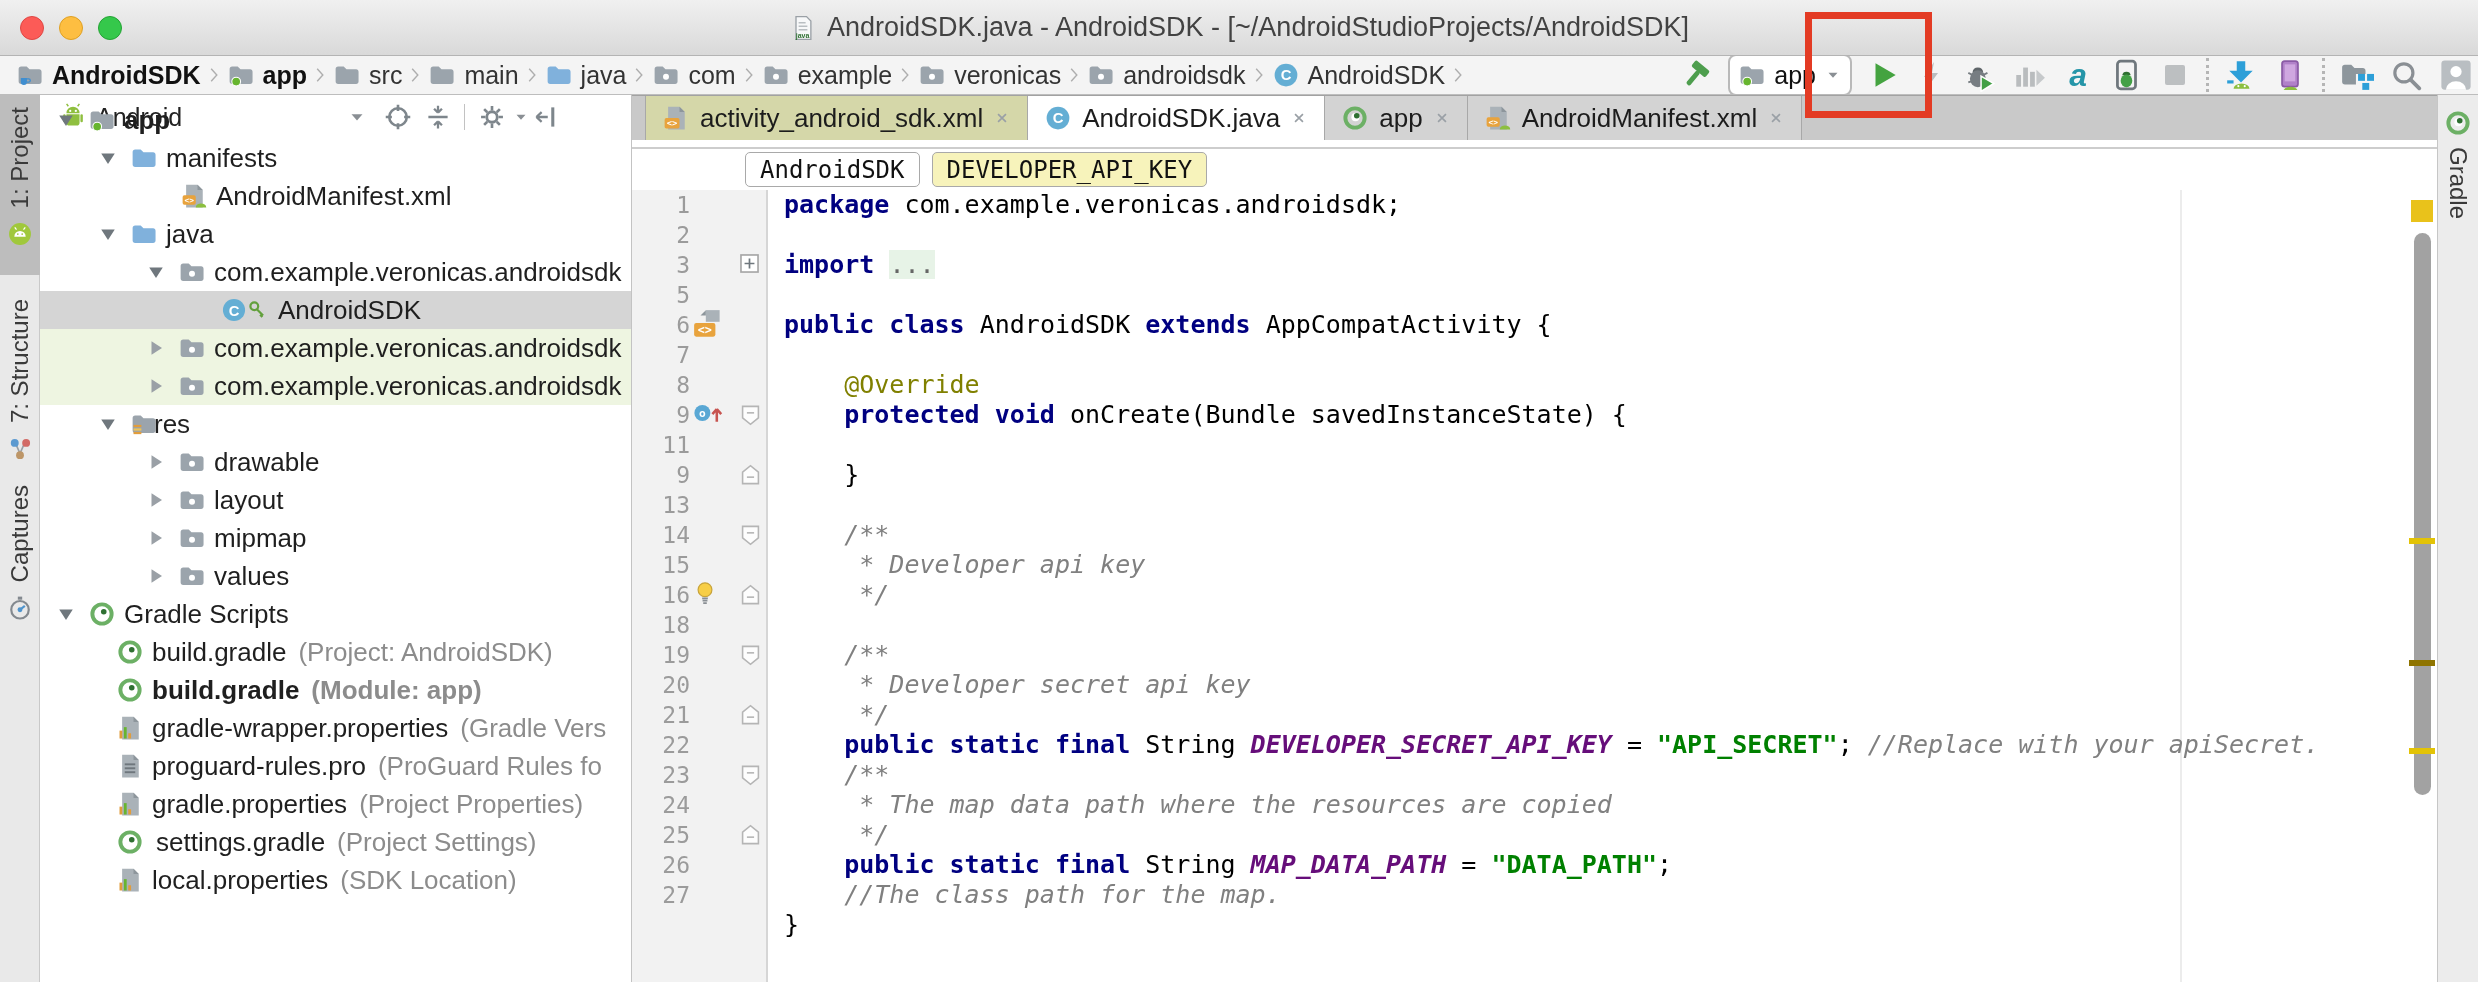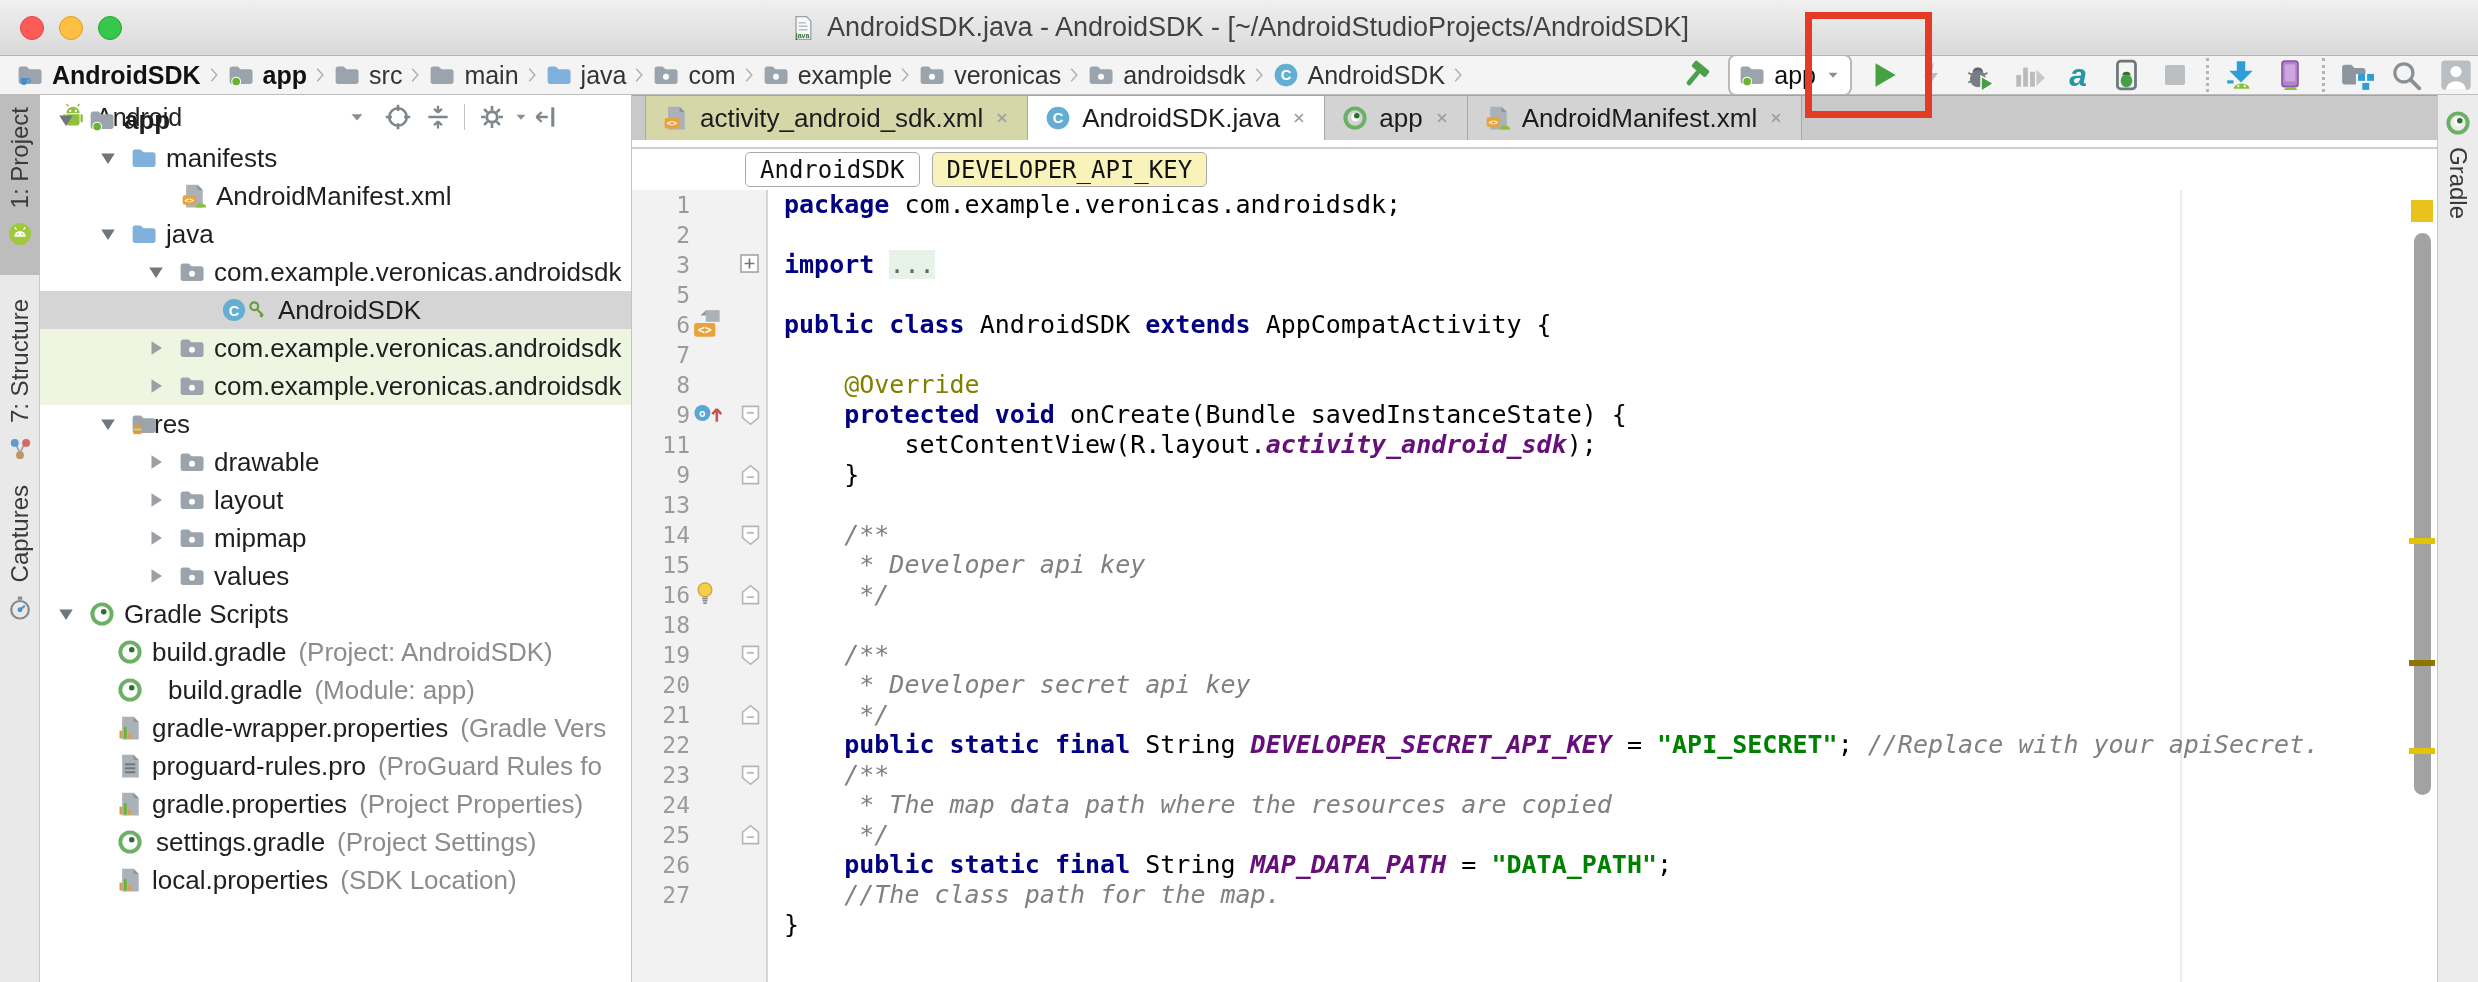--- a/index.html
+++ b/index.html
@@ -685,21 +685,21 @@
             <span class="tlabel" style="left: 112px;">build.gradle<span class="tnote">(Project: AndroidSDK)</span></span>
           </div>
           <div class="trow">
             <span class="ticon" style="display: inline-flex; left: 76px;">
               <svg width="28" height="28" viewBox="0 0 32 32" xmlns="http://www.w3.org/2000/svg">
                 <circle cx="16" cy="16" r="11" fill="none" stroke="#6cb065" stroke-width="4.5"></circle>
                 <circle cx="16.5" cy="15" r="4.6" fill="#fff"></circle>
                 <circle cx="18" cy="13.5" r="3.2" fill="#2f7032"></circle>
               </svg>
             </span>
-            <span class="tlabel" style="left: 128px;">build.gradle<span class="tnote">(Module: app)</span></span>
+            <span class="tlabel" style="left: 112px; font-weight: bold;">build.gradle<span class="tnote">(Module: app)</span></span>
           </div>
           <div class="trow">
             <span class="ticon" style="display: inline-flex; left: 76px;">
               <svg width="28" height="28" viewBox="0 0 32 32" xmlns="http://www.w3.org/2000/svg">
                 <path d="M7 3h13l6 6v20H7z" fill="#aab2b8"></path>
                 <path d="M20 3l6 6h-6z" fill="#8d969c"></path>
                 <rect x="4" y="19" width="3.2" height="9" fill="#e19d3c"></rect>
                 <rect x="9" y="15" width="3.2" height="13" fill="#67b52f"></rect>
                 <rect x="14" y="22" width="3.2" height="6" fill="#e19d3c"></rect>
               </svg>
@@ -837,21 +837,21 @@
             <div class="crow"><span class="lnum">7</span><span class="ctext"></span></div>
             <div class="crow"><span class="lnum">8</span><span class="ctext"><span class="an">    @Override</span></span></div>
             <div class="crow"><span class="lnum">9</span><span class="gic" style="display: inline-flex;"><svg width="32" height="26" viewBox="0 0 40 32" xmlns="http://www.w3.org/2000/svg">
                   <circle cx="13" cy="16" r="10" fill="#59a7d4"></circle>
                   <text x="13" y="21" font-size="14" font-weight="bold" fill="#fff" text-anchor="middle">o</text>
                   <path d="M31 27V11m0 0l-5.5 6.5M31 11l5.5 6.5" stroke="#c75450" stroke-width="3.2" fill="none"></path>
                 </svg></span><span class="fic" style="display: inline-flex;"><svg width="23" height="24" viewBox="0 0 32 32" xmlns="http://www.w3.org/2000/svg">
                   <path d="M5 4h22v16L16 29 5 20z" fill="#fdfdfd" stroke="#b5b5b5" stroke-width="2.2"></path>
                   <path d="M11 13h10" stroke="#b5b5b5" stroke-width="2.2"></path>
                 </svg></span><span class="ctext"><span class="kw">    protected void</span><span class="pl"> onCreate(Bundle savedInstanceState) {</span></span></div>
-            <div class="crow"><span class="lnum">11</span><span class="ctext"><span class="pl">        setContentView(R.layout.</span><span class="fd">activity_android_sdk</span><span class="pl">);</span></span></div>
+            <div class="crow"><span class="lnum">11</span></div>
             <div class="crow"><span class="lnum">9</span><span class="fic" style="display: inline-flex;"><svg width="23" height="24" viewBox="0 0 32 32" xmlns="http://www.w3.org/2000/svg">
                   <path d="M5 28h22V12L16 3 5 12z" fill="#fdfdfd" stroke="#b5b5b5" stroke-width="2.2"></path>
                   <path d="M11 19h10" stroke="#b5b5b5" stroke-width="2.2"></path>
                 </svg></span><span class="ctext"><span class="pl">    }</span></span></div>
             <div class="crow"><span class="lnum">13</span><span class="ctext"></span></div>
             <div class="crow"><span class="lnum">14</span><span class="fic" style="display: inline-flex;"><svg width="23" height="24" viewBox="0 0 32 32" xmlns="http://www.w3.org/2000/svg">
                   <path d="M5 4h22v16L16 29 5 20z" fill="#fdfdfd" stroke="#b5b5b5" stroke-width="2.2"></path>
                   <path d="M11 13h10" stroke="#b5b5b5" stroke-width="2.2"></path>
                 </svg></span><span class="ctext"><span class="cm">    /**</span></span></div>
             <div class="crow"><span class="lnum">15</span><span class="ctext"><span class="cm">     * Developer api key</span></span></div>

